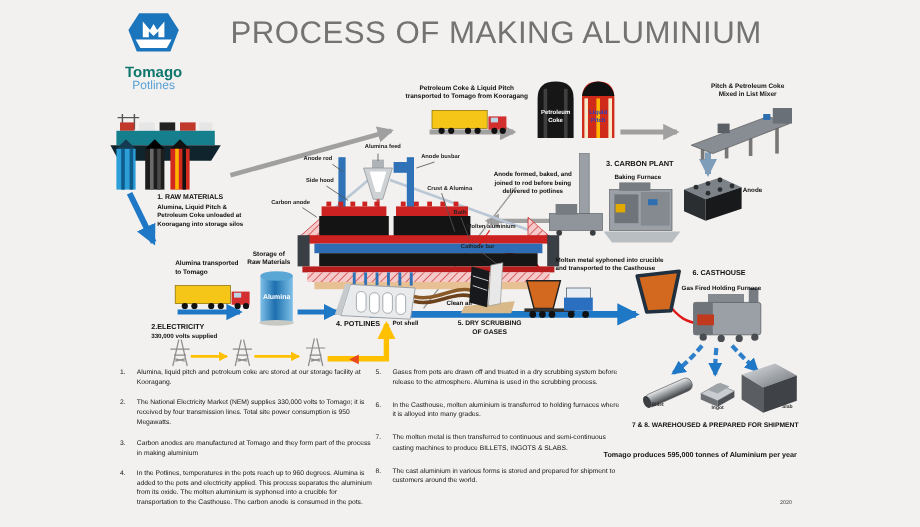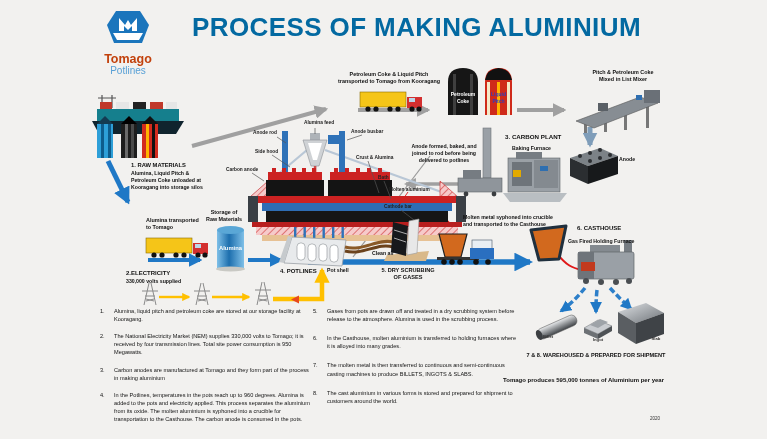--- a/index.html
+++ b/index.html
@@ -1,23 +1,23 @@
 <!DOCTYPE html>
 <html><head>
 <meta charset="utf-8">
 <style>
   html,body{margin:0;padding:0;background:#f2f1ef;}
   #canvas{position:relative;width:767px;height:439px;background:#f2f1ef;overflow:hidden;
           font-family:"Liberation Sans","DejaVu Sans",sans-serif;}
   #art{position:absolute;left:0;top:0;}
   .lbl{position:absolute;font-weight:bold;color:#101010;white-space:pre-line;line-height:1.3;}
-  .title{position:absolute;left:192px;top:12px;width:465px;font-size:26px;font-weight:bold;
-         color:#0369a1;letter-spacing:.4px;}
+  .title{position:absolute;left:192px;top:12px;width:465px;font-size:26px;font-weight:normal;
+         color:#737373;letter-spacing:.4px;}
   .logo{position:absolute;left:96px;top:8px;width:64px;text-align:center;}
-  .logo-name{font-size:12.5px;font-weight:bold;color:#c2410c;line-height:1.05;margin-top:1px;}
+  .logo-name{font-size:12.5px;font-weight:bold;color:#0f766e;line-height:1.05;margin-top:1px;}
   .logo-sub{font-size:10px;color:#58a0d6;line-height:1.05;}
   .notes{position:absolute;color:#141414;font-size:5.6px;line-height:1.45;}
   .note{display:flex;margin-bottom:9px;}
   .nnum{width:14px;flex:none;}
   .ntext{flex:1;}
   .wlbl{color:#ffffff;}
 </style>
 </head>
 <body>
 

